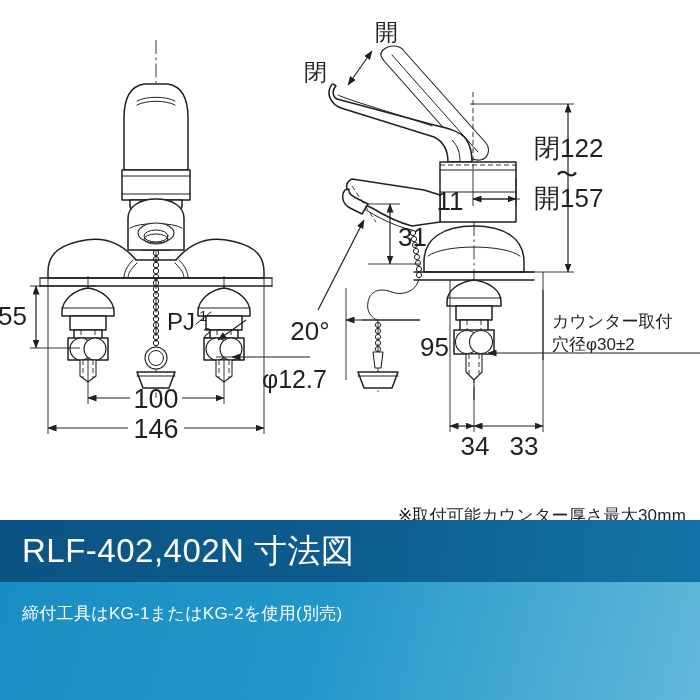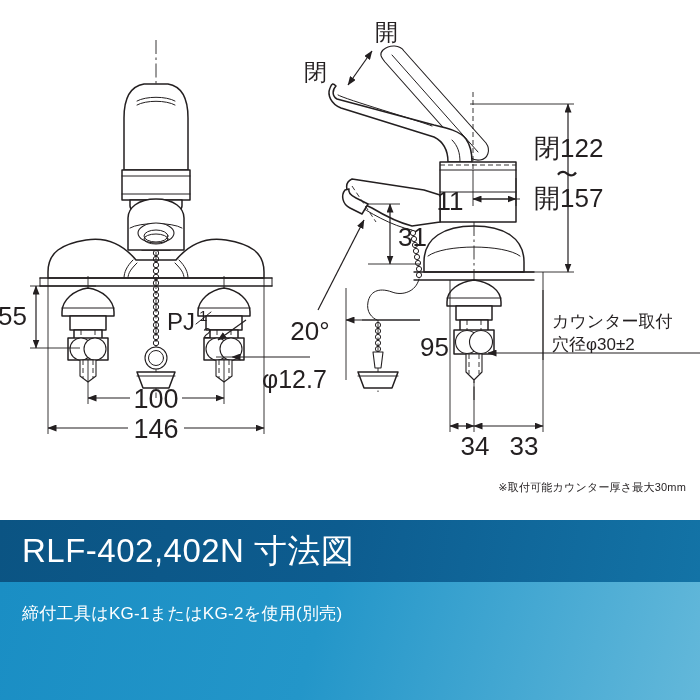--- a/index.html
+++ b/index.html
@@ -12,22 +12,22 @@
   }
   #page{position:relative;width:700px;height:700px;overflow:hidden;background:#fff;}
 
   
   #drawing{position:absolute;left:0;top:0;width:700px;height:520px;background:#fff;}
   #drawing svg{display:block;}
 
   
   .note{
     position:absolute;
-    right:14px;top:480px;
-    font-size:11px;
+    right:14px;top:504px;
+    font-size:17px;
     color:#231f20;
     letter-spacing:.2px;
     white-space:nowrap;
   }
 
   
   #banner{
     position:absolute;left:0;top:520px;width:700px;height:180px;
   }
   .band-top{

